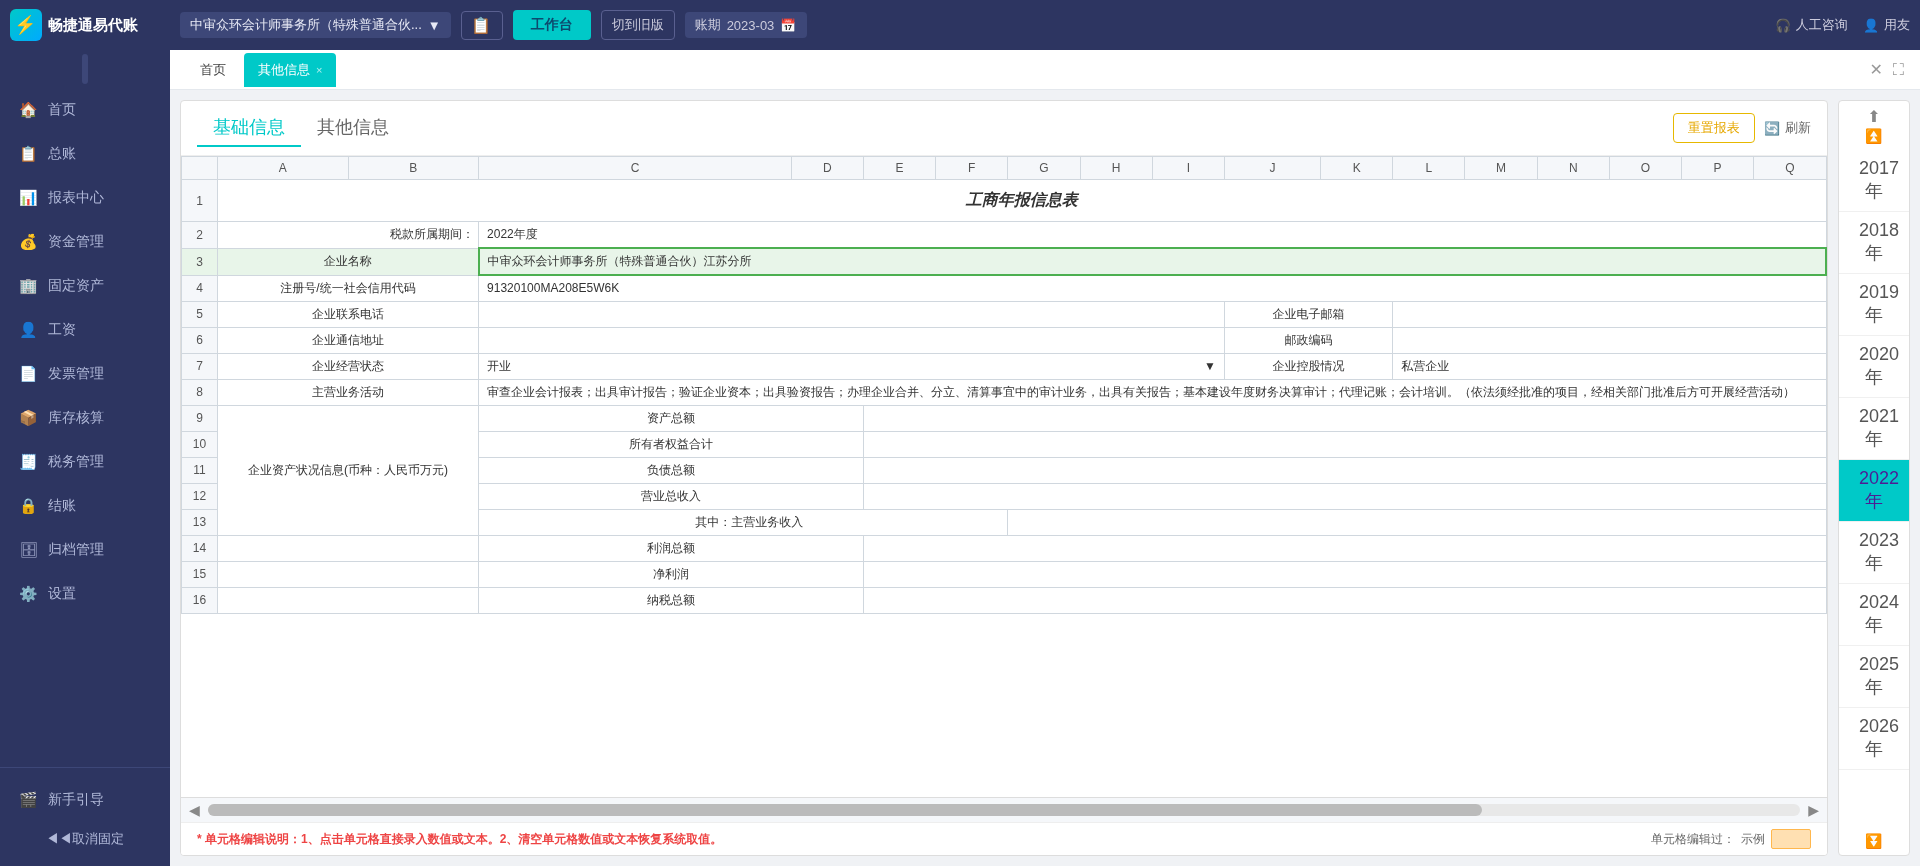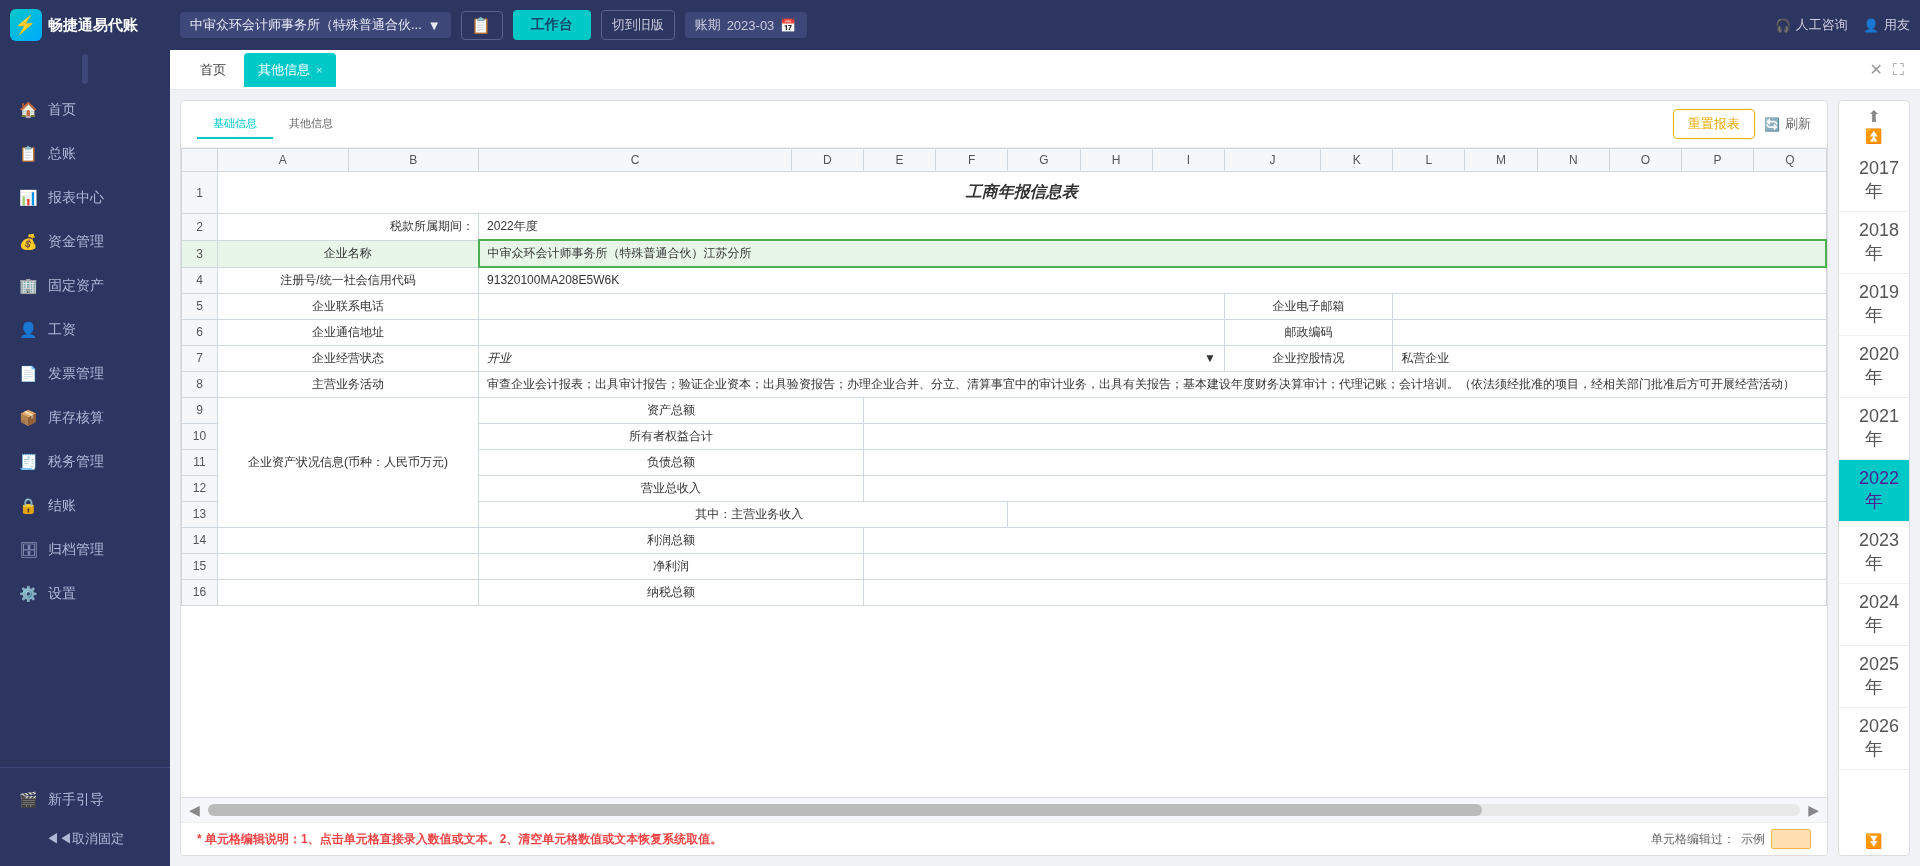--- a/index.html
+++ b/index.html
@@ -39,38 +39,38 @@
 
     
     .inner-content { flex: 1; display: flex; overflow: hidden; padding: 10px; gap: 10px; }
 
     
     .spreadsheet-panel { flex: 1; background: #fff; border-radius: 4px; display: flex; flex-direction: column; overflow: hidden; border: 1px solid #ddd; }
 
     
     .panel-header { display: flex; align-items: center; justify-content: space-between; padding: 8px 16px; border-bottom: 1px solid #eee; flex-shrink: 0; }
     .panel-tabs { display: flex; gap: 0; }
-    .panel-tab { padding: 6px 16px; cursor: pointer; font-size: 11px; color: #666; border-bottom: 2px solid transparent; }
+    .panel-tab { padding: 6px 16px; cursor: pointer; font-size: 18px; color: #666; border-bottom: 2px solid transparent; }
     .panel-tab.active { color: #00c9c8; border-bottom: 2px solid #00c9c8; }
     .panel-actions { display: flex; align-items: center; gap: 10px; }
     .btn-reset { border: 1px solid #e6b800; color: #e6a800; background: #fff; border-radius: 4px; padding: 5px 14px; cursor: pointer; font-size: 13px; }
     .btn-refresh { color: #666; background: none; border: none; cursor: pointer; font-size: 13px; display: flex; align-items: center; gap: 4px; }
 
     
     .spreadsheet-wrapper { flex: 1; overflow: auto; position: relative; }
     .spreadsheet-table { border-collapse: collapse; min-width: 1200px; width: 100%; }
     .spreadsheet-table th, .spreadsheet-table td { border: 1px solid #d0d7de; font-size: 12px; }
     .col-header { background: #f5f7fa; text-align: center; color: #555; font-weight: normal; padding: 4px 6px; min-width: 40px; }
     .row-num { background: #f5f7fa; text-align: center; color: #555; font-weight: normal; padding: 4px 6px; min-width: 36px; width: 36px; }
     .cell { padding: 4px 8px; vertical-align: middle; background: #fff; }
     .cell-center { text-align: center; font-style: italic; }
     .cell-right { text-align: right; }
     .label-cell { text-align: center; color: #333; background: #fff; }
     .value-cell { background: #fff; }
-    .dropdown-cell { display: flex; align-items: center; justify-content: space-between; font-style: italic; }
+    .dropdown-cell { display: flex; align-items: center; justify-content: space-between; }
 
     
     .bottom-bar { background: #fff; border-top: 1px solid #eee; padding: 6px 16px; display: flex; align-items: center; justify-content: space-between; flex-shrink: 0; font-size: 12px; }
     .bottom-hint { color: #e44; }
     .bottom-hint span { font-weight: bold; }
     .cell-example { display: flex; align-items: center; gap: 6px; color: #666; }
     .example-box { width: 40px; height: 20px; background: #ffe0b2; border: 1px solid #ffb74d; border-radius: 2px; }
 
     
     .hscroll-row { display: flex; align-items: center; background: #f5f7fa; border-top: 1px solid #ddd; padding: 2px 0; }

